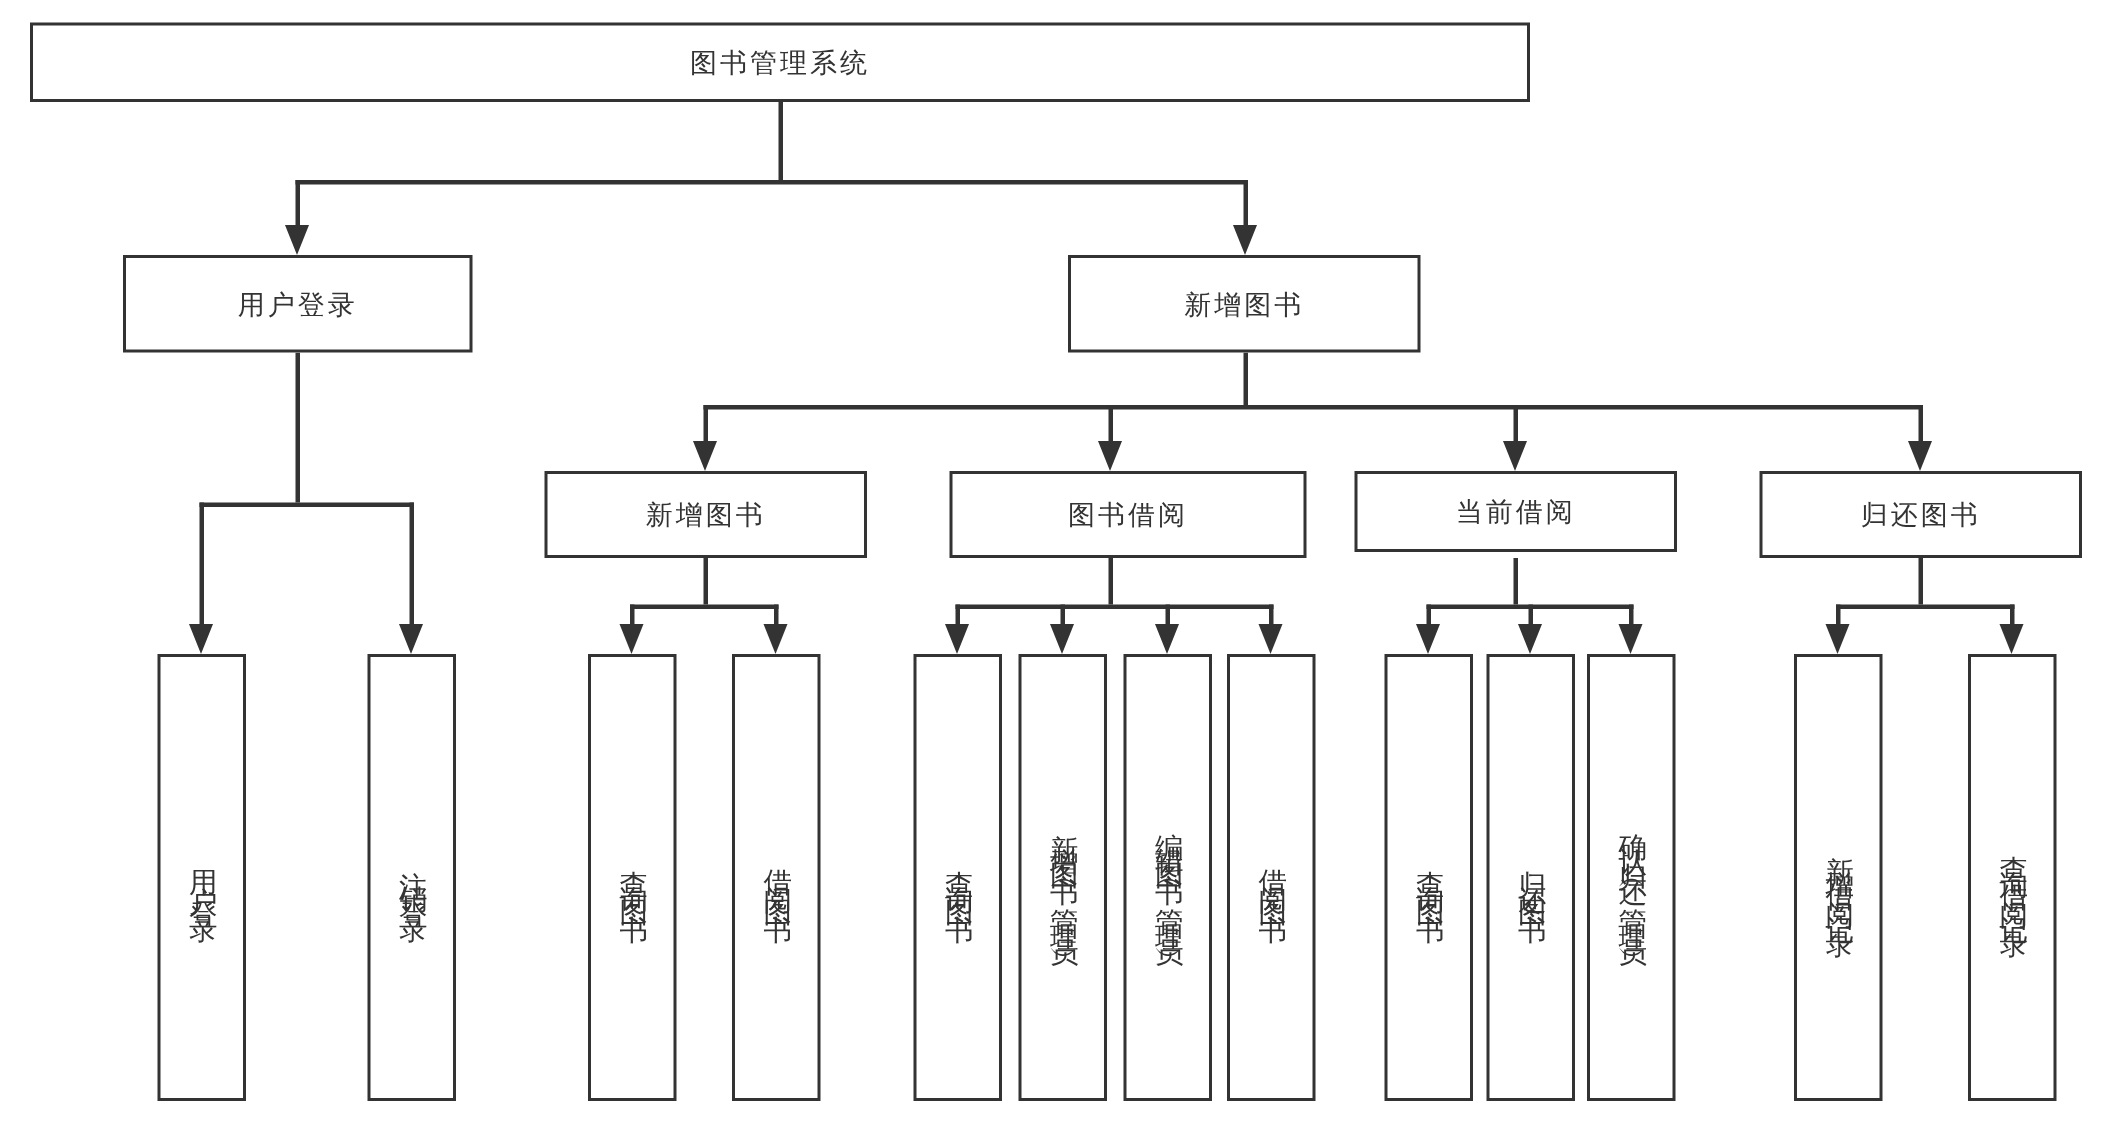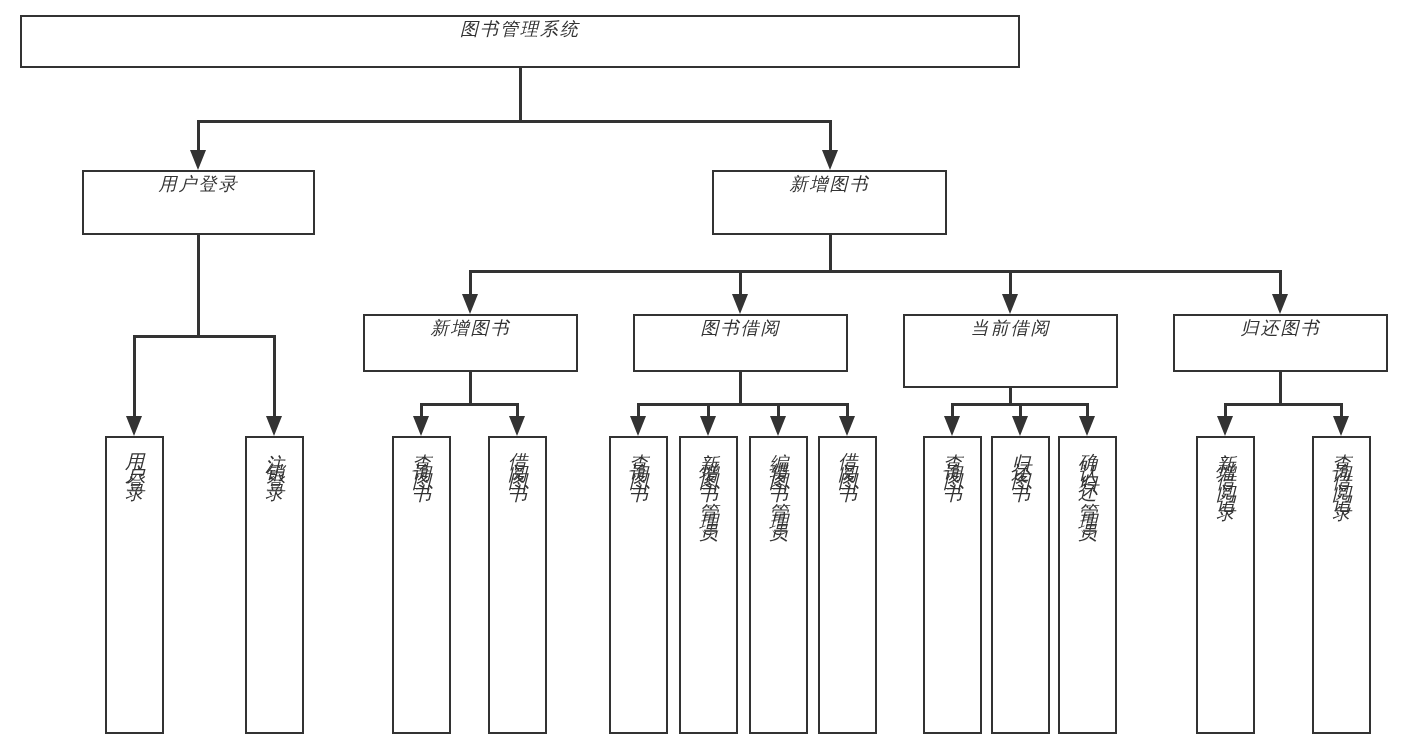--- a/index.html
+++ b/index.html
@@ -10,25 +10,24 @@
     background: #ffffff;
     font-family: "Liberation Sans", sans-serif;
     overflow: hidden;
   }
   .node {
     position: absolute;
     box-sizing: border-box;
     background: #ffffff;
     border: 2.5px solid #333333;
     display: flex;
-    align-items: flex-start;
+    align-items: center;
     justify-content: center;
     color: #333333;
     z-index: 2;
-    font-style: italic;
   }
   .node span {
     font-size: 18px;
     letter-spacing: 2px;
     color: #333333;
     white-space: nowrap;
   }
   .node.vert span {
     writing-mode: vertical-rl;
     text-orientation: mixed;
@@ -94,24 +93,24 @@
   <div class="vline" style="left:738.5px;top:270px;height:24px"></div>
   <div class="arrow" style="left:732px;top:294px"></div>
   <div class="vline" style="left:1008.5px;top:270px;height:24px"></div>
   <div class="arrow" style="left:1002px;top:294px"></div>
   <div class="vline" style="left:1278.5px;top:270px;height:24px"></div>
   <div class="arrow" style="left:1272px;top:294px"></div>
 
   <div class="node" style="left:363px;top:314px;width:215px;height:58px">
     <span>新增图书</span>
   </div>
-  <div class="node" style="left:633px;top:314px;width:215px;height:58px">
+  <div class="node" style="left:633px;top:314px;width:238px;height:58px">
     <span>图书借阅</span>
   </div>
-  <div class="node" style="left:903px;top:314px;width:215px;height:74px">
+  <div class="node" style="left:903px;top:314px;width:215px;height:54px">
     <span>当前借阅</span>
   </div>
   <div class="node" style="left:1173px;top:314px;width:215px;height:58px">
     <span>归还图书</span>
   </div>
 
   <div class="vline" style="left:468.5px;top:372px;height:31px"></div>
   <div class="hline" style="left:419.5px;top:403px;width:99px"></div>
   <div class="vline" style="left:419.5px;top:403px;height:13px"></div>
   <div class="arrow" style="left:413px;top:416px"></div>

